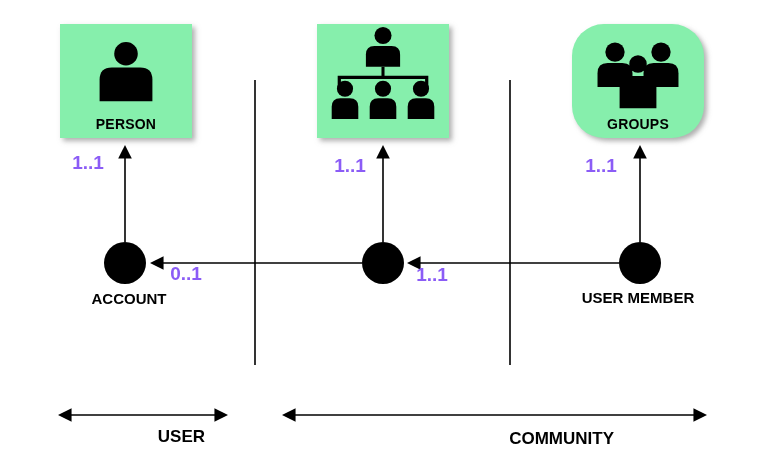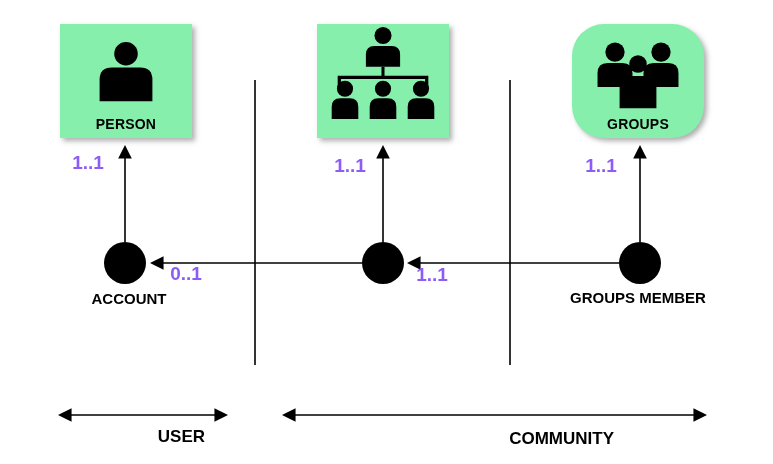--- a/index.html
+++ b/index.html
@@ -127,21 +127,21 @@
     </svg>
     <div class="card-label">GROUPS</div>
   </div>
 
   <div class="node-circle" style="left:104px; top:242px;"></div>
   <div class="node-label" style="left:49px; top:281px;margin-top:9px;">ACCOUNT</div>
 
   <div class="node-circle" style="left:362px; top:242px;"></div>
 
   <div class="node-circle" style="left:619px; top:242px;"></div>
-  <div class="node-label" style="left:558px; top:289px;">GROUPS MEMBER</div>
+  <div class="node-label" style="left:558px; top:289px;">USER MEMBER</div>
 
   <div class="card-num" style="left:65px;  top:152px;">1..1</div>
   <div class="card-num" style="left:327px; top:155px;">1..1</div>
   <div class="card-num" style="left:578px; top:155px;">1..1</div>
   <div class="card-num" style="left:163px; top:263px;">0..1</div>
   <div class="card-num" style="left:409px; top:264px;">1..1</div>
 
   <div class="zone-label" style="left:55px;  top:427px; width:150px;">USER</div>
   <div class="zone-label" style="left:394px; top:429px; width:220px;">COMMUNITY</div>
 

